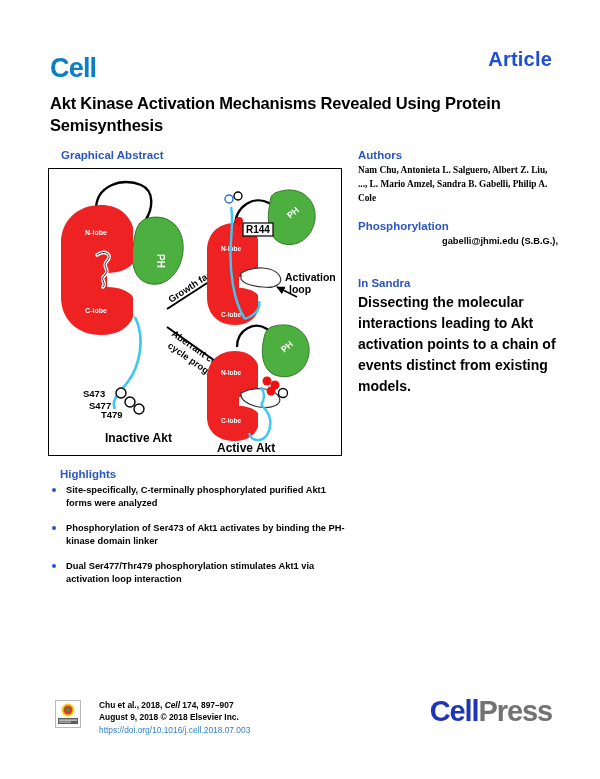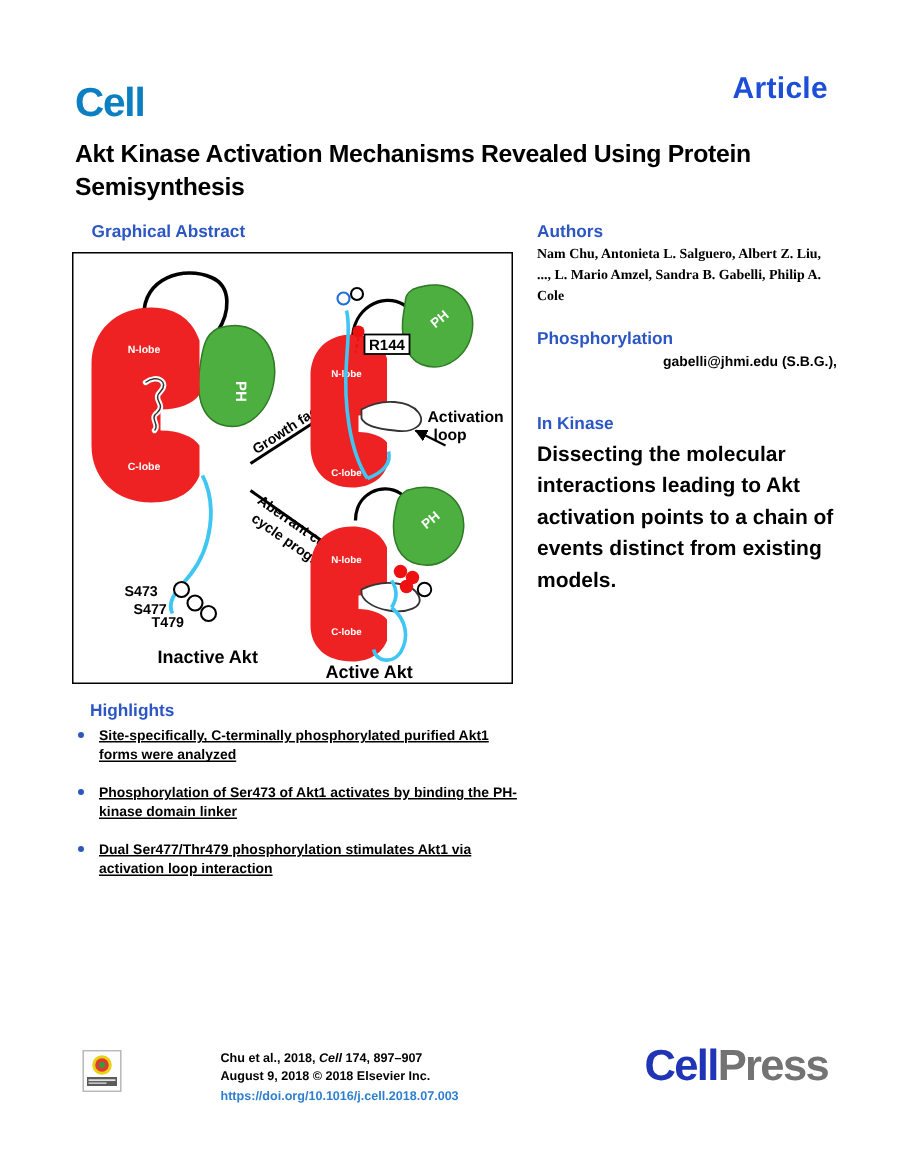--- a/index.html
+++ b/index.html
@@ -95,21 +95,20 @@
     width: 300px;
   }
   .hl-item {
     position: relative;
     padding-left: 16px;
     margin-bottom: 11px;
     font-size: 9.3px;
     font-weight: bold;
     line-height: 1.45;
     color: #000;
-    text-decoration: underline;
   }
   .hl-bullet {
     position: absolute;
     left: 2px;
     top: 4px;
     width: 4px;
     height: 4px;
     border-radius: 50%;
     background: #2b56c4;
   }
@@ -152,28 +151,27 @@
     box-sizing: border-box;
   }
   .footer-cite {
     position: absolute;
     left: 99px;
     top: 699px;
     font-size: 8.4px;
     font-weight: bold;
     line-height: 1.48;
     color: #000;
-    margin-left: 48px;
   }
   .footer-cite .ital { font-style: italic; }
   .footer-doi {
     display: block;
     color: #2f7fd0;
     text-decoration: none;
-    font-weight: bold;
+    font-weight: normal;
   }
   .cellpress {
     position: absolute;
     right: 48px;
     top: 697px;
     font-size: 29px;
     font-weight: bold;
     letter-spacing: -1.1px;
     line-height: 1;
   }
@@ -304,21 +302,21 @@
   </div>
 
   <div class="rcol sec-head r-authors-head">Authors</div>
   <div class="rcol r-authors-body">Nam Chu, Antonieta L. Salguero, Albert Z. Liu, ..., L. Mario Amzel, Sandra B. Gabelli, Philip A. Cole</div>
 
   <div class="rcol sec-head r-corr-head">Phosphorylation</div>
   <div class="rcol r-corr-body">
     <div>gabelli@jhmi.edu (S.B.G.),</div>
   </div>
 
-  <div class="rcol sec-head r-brief-head">In Kinase</div>
+  <div class="rcol sec-head r-brief-head">In Sandra</div>
   <div class="rcol r-brief-body">Dissecting the molecular interactions leading to Akt activation points to a chain of events distinct from existing models.</div>
 
   <div class="footer-thumb">
     <svg width="24" height="26" viewBox="0 0 24 26" xmlns="http://www.w3.org/2000/svg">
       <rect x="0" y="0" width="24" height="26" fill="#fdfdfd"></rect>
       <circle cx="12" cy="9" r="6.5" fill="#e8d216"></circle>
       <circle cx="12" cy="9" r="4.5" fill="#e03a2f"></circle>
       <circle cx="12" cy="9" r="2" fill="#2f9e3f"></circle>
       <rect x="2" y="17" width="20" height="6" fill="#5b5b5b"></rect>
       <rect x="3" y="18.5" width="18" height="1.2" fill="#e0e0e0"></rect>

